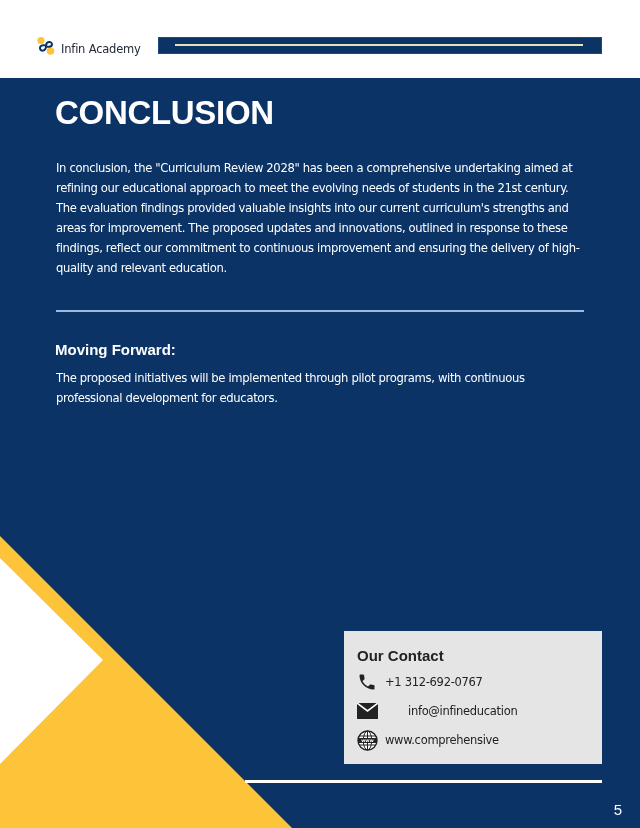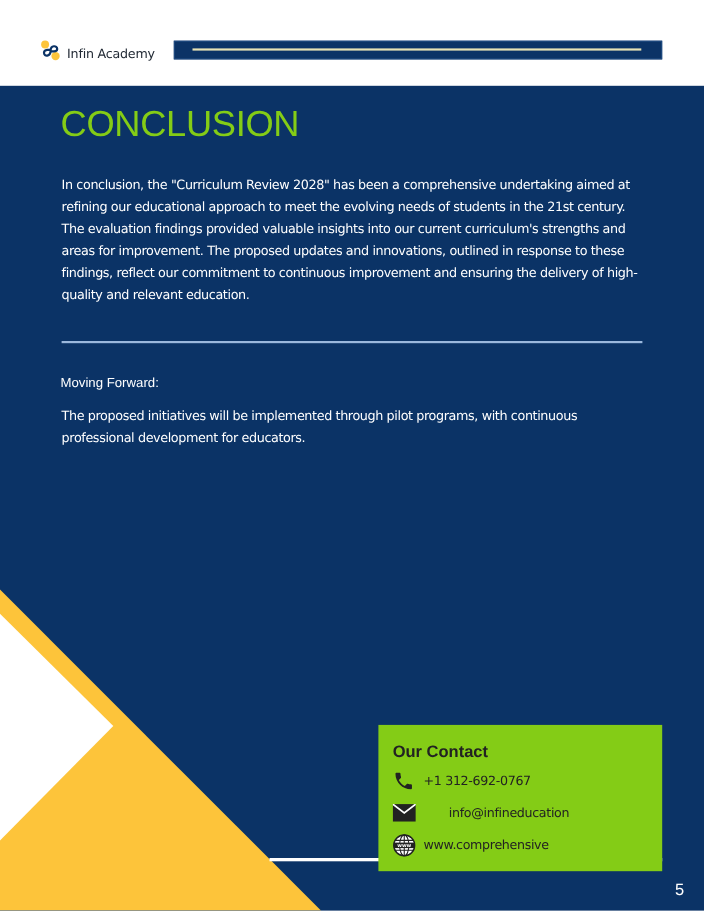--- a/index.html
+++ b/index.html
@@ -8,35 +8,35 @@
 
     .header { position: absolute; left: 0; top: 0; width: 640px; height: 78px; background: #ffffff; }
     .logo { position: absolute; left: 36px; top: 36px; display: flex; align-items: flex-end; }
     .logo svg { width: 20px; height: 20px; display: block; }
     .logo-text { margin-left: 5px; font-family: "DejaVu Sans", sans-serif; font-size: 11.5px; color: #222a35; letter-spacing: -0.2px; }
     .header-bar { position: absolute; left: 158px; top: 37px; width: 444px; height: 17px; background: #0b3366; border: 1px solid #1f4a80; }
     .header-bar-line { position: absolute; left: 16px; right: 18px; top: 6px; height: 2px; background: #e6e2b5; }
 
     .main { position: absolute; left: 0; top: 78px; width: 640px; height: 750px; background: #0b3366; overflow: hidden; }
 
-    .title { position: absolute; left: 55px; top: 16px; font-family: "Liberation Sans", sans-serif; font-weight: normal; font-size: 33px; color: #84cc16; letter-spacing: -0.3px; }
+    .title { position: absolute; left: 55px; top: 16px; font-family: "Liberation Sans", sans-serif; font-weight: bold; font-size: 33px; color: #ffffff; letter-spacing: -0.3px; }
 
     .para { position: absolute; left: 56px; width: 530px; font-family: "DejaVu Sans", sans-serif; font-size: 11.6px; line-height: 20px; color: #ffffff; letter-spacing: -0.35px; }
     .para-1 { top: 80px; }
 
     .divider { position: absolute; left: 56px; top: 232px; width: 528px; height: 2px; background: #9bb8dd; }
 
-    .subhead { position: absolute; left: 55px; top: 263px; font-family: "Liberation Sans", sans-serif; font-weight: normal; font-size: 12px; color: #ffffff; }
+    .subhead { position: absolute; left: 55px; top: 263px; font-family: "Liberation Sans", sans-serif; font-weight: bold; font-size: 15px; color: #ffffff; }
     .para-2 { top: 290px; }
 
     .shape-layer { position: absolute; left: 0; top: 0; width: 640px; height: 750px; }
 
     .bottom-line { position: absolute; left: 245px; top: 702px; width: 357px; height: 3px; background: #ffffff; }
 
-    .contact-box { position: absolute; left: 344px; top: 553px; width: 258px; height: 133px; background: #84cc16; margin-top: 28px; }
+    .contact-box { position: absolute; left: 344px; top: 553px; width: 258px; height: 133px; background: #e5e5e5; }
     .contact-title { position: absolute; left: 13px; top: 16px; font-family: "Liberation Sans", sans-serif; font-weight: bold; font-size: 15px; color: #222222; }
     .contact-row { position: absolute; left: 12px; display: flex; align-items: center; }
     .contact-row .ic { width: 22px; height: 22px; display: flex; align-items: center; justify-content: center; }
     .contact-row .ic svg { display: block; }
     .contact-row .txt { margin-left: 7px; font-family: "DejaVu Sans", sans-serif; font-size: 11.5px; color: #222222; letter-spacing: -0.3px; }
     .row-phone { top: 40px; }
     .row-email { top: 69px; gap: 23px; }
     .row-web { top: 98px; }
 
     .page-number { position: absolute; right: 18px; bottom: 10px; font-family: "Liberation Sans", sans-serif; font-size: 15px; color: #ffffff; }

